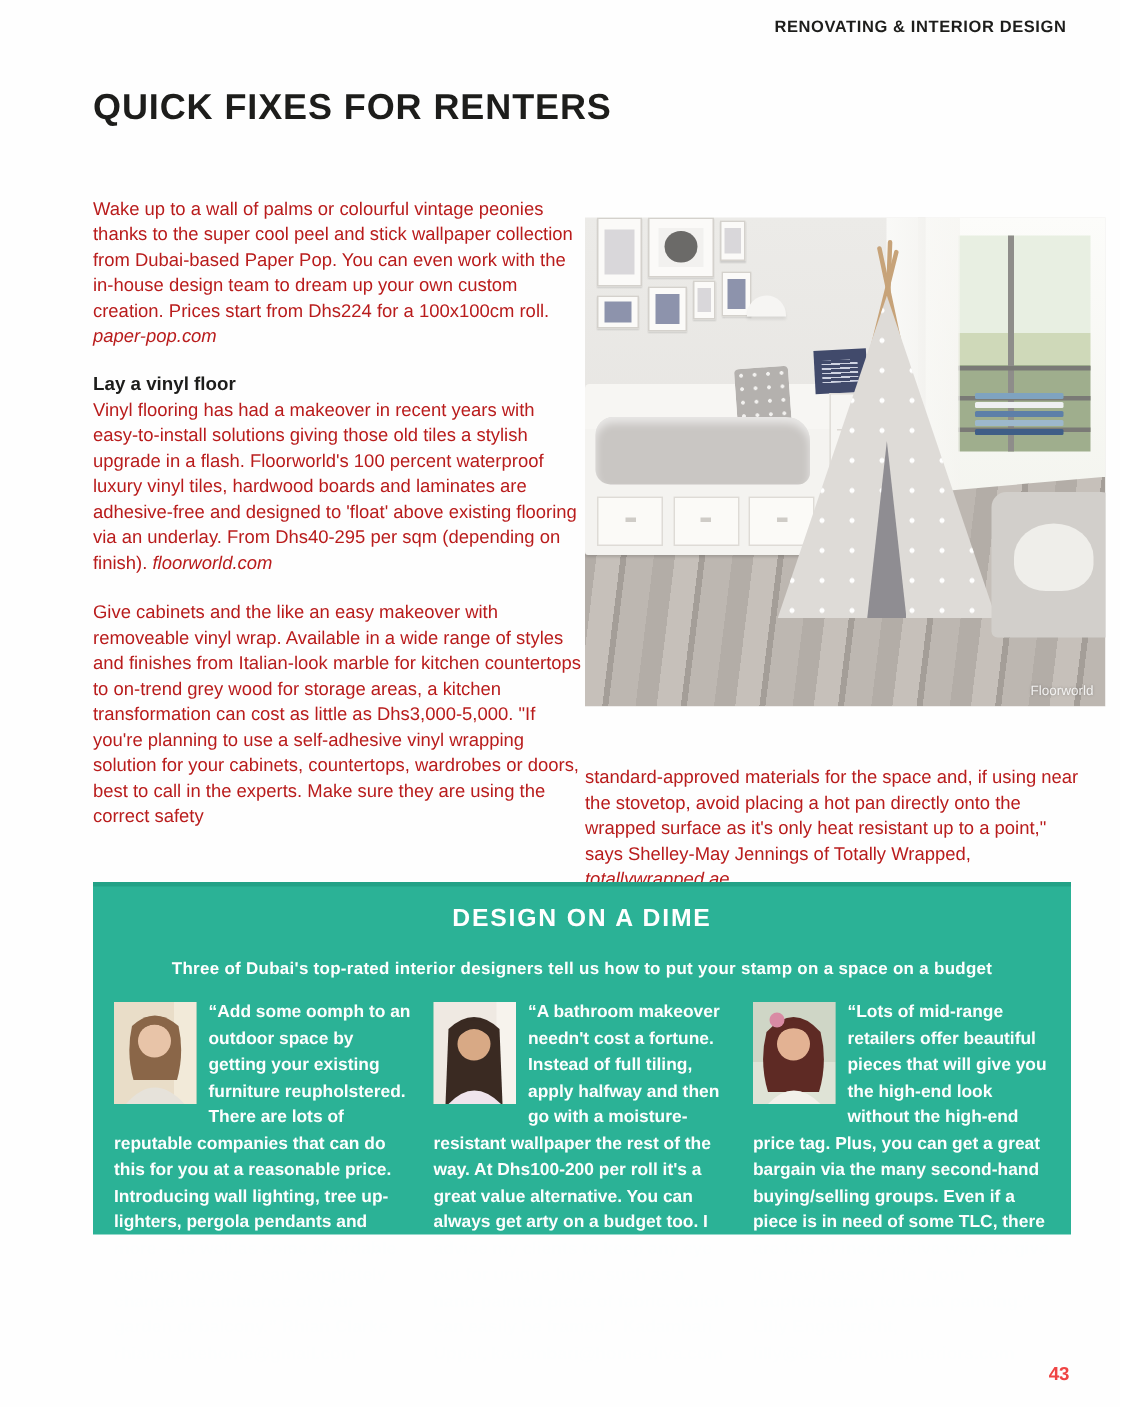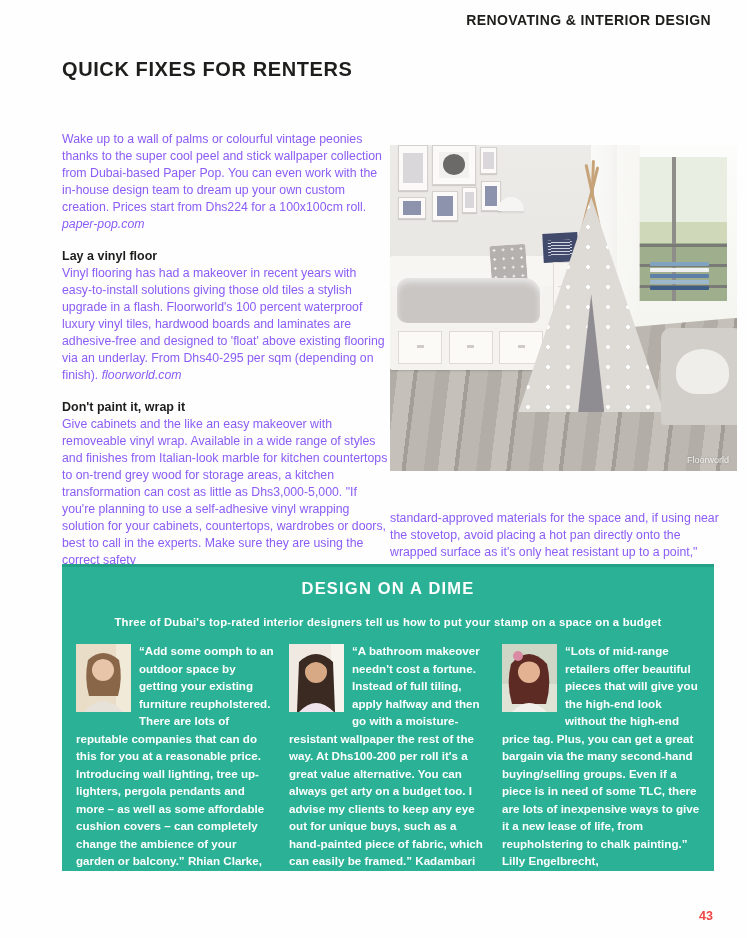--- a/index.html
+++ b/index.html
@@ -5,37 +5,37 @@
   * { margin:0; padding:0; box-sizing:border-box; }
   html,body { width:747px; height:938px; }
   body {
     font-family:"Liberation Sans","DejaVu Sans",sans-serif;
     background:#ffffff; color:#1d1d1b; position:relative; overflow:hidden;
   }
   .page { position:absolute; inset:0; background:#fefefe; }
 
   .kicker {
     position:absolute; top:12px; right:36px;
-    font-size:14px; font-weight:700; letter-spacing:.4px; color:#1d1d1b;
+    font-size:11px; font-weight:700; letter-spacing:.4px; color:#1d1d1b;
   }
 
   .title {
     position:absolute; left:62px; top:58px;
-    font-size:20px; font-weight:700; letter-spacing:.6px; color:#1d1d1b;
+    font-size:24px; font-weight:700; letter-spacing:.6px; color:#1d1d1b;
   }
   .intro {
     position:absolute; left:62px; top:86px; width:565px;
     font-size:12.5px; font-weight:700; line-height:18px; color:#2e2e2e;
   }
 
   .left-col { position:absolute; left:62px; top:131px; width:326px; }
   .section { margin-bottom:16px; }
   .section h3 { font-size:12.5px; font-weight:700; color:#1d1d1b; margin-bottom:2px; }
   .section p, .cont p {
-    font-size:12.3px; line-height:17px; color:#8b5cf6;
+    font-size:12.3px; line-height:17px; color:#b91c1c;
   }
   .weblink { font-style:italic; }
 
   .cont { position:absolute; left:390px; top:510px; width:335px; }
 
   
   .photo {
     position:absolute; left:390px; top:145px; width:347px; height:326px;
     background:linear-gradient(#ecebe8, #e6e4e1 60%);
     overflow:hidden;
@@ -120,21 +120,21 @@
   .armchair::after { content:""; position:absolute; left:18%; top:22%; width:64%; height:46%;
     background:#efeeea; border-radius:50% 50% 40% 40%; }
   .books { position:absolute; right:8%; top:36%; width:17%; height:13%; }
   .books .b { position:absolute; left:0; width:100%; height:4px; border-radius:1px; }
 
   .credit { position:absolute; right:8px; bottom:6px; font-size:9px;
     color:rgba(255,255,255,.85); text-shadow:0 0 2px rgba(0,0,0,.25); }
 
   
   .dime {
-    position:absolute; left:62px; top:564px; width:652px; height:307px;
+    position:absolute; left:62px; top:588px; width:652px; height:235px;
     background:#2bb296; border-top:3px solid #22a186;
     color:#ffffff;
   }
   .dime-title { text-align:center; margin-top:12px;
     font-size:16.5px; font-weight:700; letter-spacing:1.2px; }
   .dime-sub { text-align:center; margin-top:18px;
     font-size:11.3px; font-weight:700; letter-spacing:.2px; }
   .dime-cols { display:flex; gap:15px; padding:14px 14px 0 14px; }
   .designer { flex:1 1 0; }
   .avatar { float:left; width:55px; height:68px; margin:2px 8px 2px 0;
@@ -156,21 +156,20 @@
 
   <div class="left-col">
     <div class="section">
       <p><span>Wake up to a wall of palms or colourful vintage peonies thanks to the super cool peel and stick wallpaper collection from Dubai-based Paper Pop. You can even work with the in-house design team to dream up your own custom creation. Prices start from Dhs224 for a 100x100cm roll. </span><span class="weblink">paper-pop.com</span></p>
     </div>
     <div class="section">
       <h3>Lay a vinyl floor</h3>
       <p><span>Vinyl flooring has had a makeover in recent years with easy-to-install solutions giving those old tiles a stylish upgrade in a flash. Floorworld's 100 percent waterproof luxury vinyl tiles, hardwood boards and laminates are adhesive-free and designed to 'float' above existing flooring via an underlay. From Dhs40-295 per sqm (depending on finish). </span><span class="weblink">floorworld.com</span></p>
     </div>
     <div class="section">
-      <h3>Don't paint it, wrap it</h3>
       <p><span>Give cabinets and the like an easy makeover with removeable vinyl wrap. Available in a wide range of styles and finishes from Italian-look marble for kitchen countertops to on-trend grey wood for storage areas, a kitchen transformation can cost as little as Dhs3,000-5,000. "If you're planning to use a self-adhesive vinyl wrapping solution for your cabinets, countertops, wardrobes or doors, best to call in the experts. Make sure they are using the correct safety</span></p>
     </div>
   </div>
 
   <div class="photo">
 
     <div class="frame" style="left:8px; top:0; width:30px; height:46px;">
         <div class="inner"></div>
       </div>
     <div class="frame moon" style="left:42px; top:0; width:44px; height:40px;">

